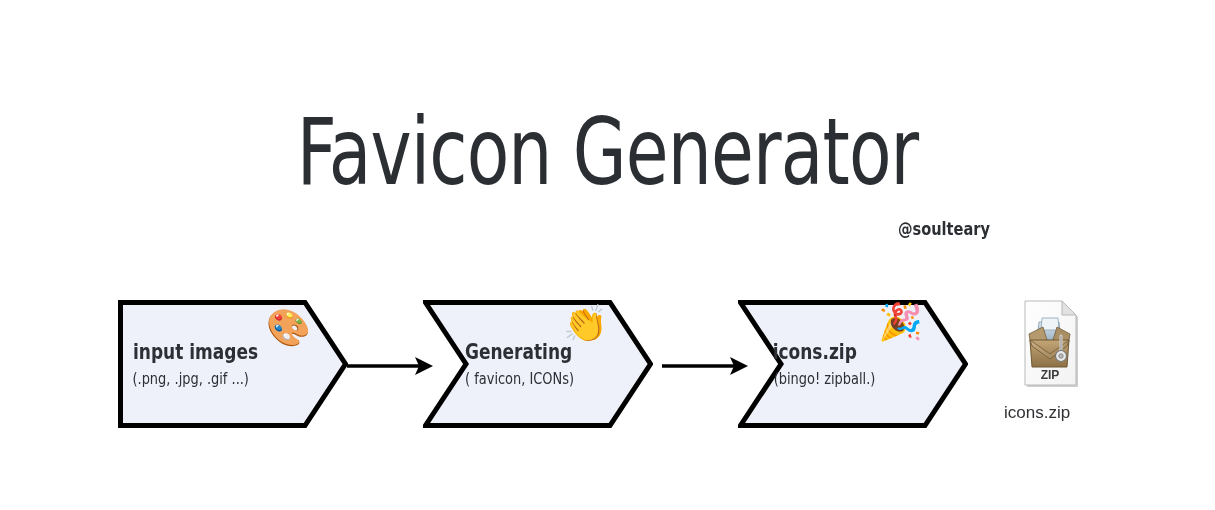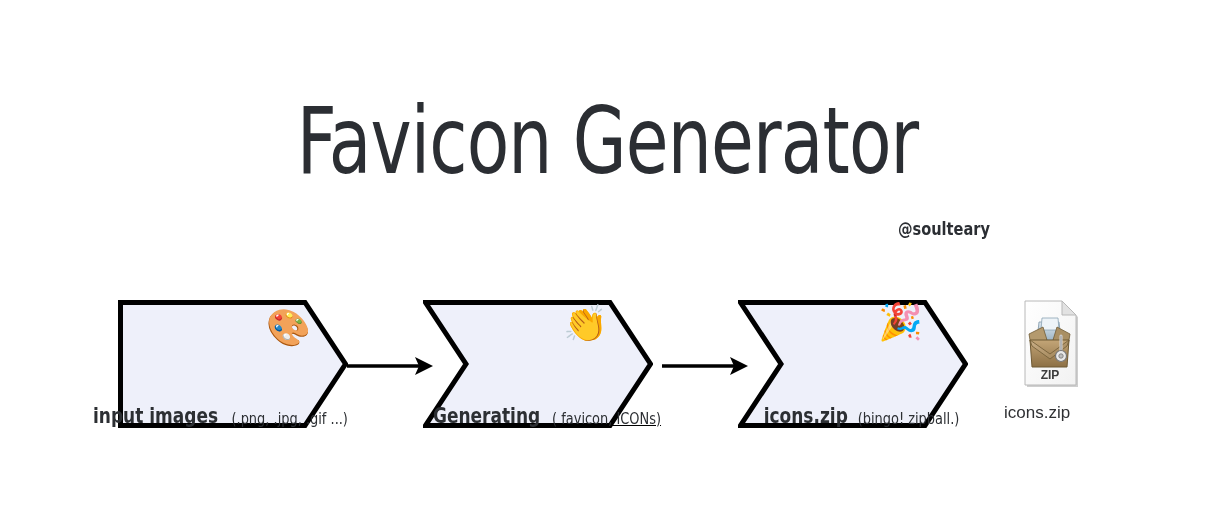--- a/index.html
+++ b/index.html
@@ -14,21 +14,21 @@
     position: relative;
     overflow: hidden;
     font-family: "DejaVu Sans", "Liberation Sans", sans-serif;
     -webkit-font-smoothing: antialiased;
   }
 
   
   #title-area {
     position: absolute;
     left: 0;
-    top: 96px;
+    top: 107px;
     width: 1215px;
     text-align: center;
   }
   #page-title {
     font-family: "DejaVu Sans Condensed", "Liberation Sans Narrow", "DejaVu Sans", sans-serif;
     font-size: 92px;
     font-weight: 300;
     line-height: 1.0;
     letter-spacing: -1px;
     color: #2b2e33;
@@ -75,22 +75,22 @@
     height: 128px;
     display: block;
   }
   .stage-text {
     position: absolute;
     left: 0;
     top: 0;
     width: 188px;
     height: 128px;
     display: flex;
-    flex-direction: row;
-    align-items: flex-end;
+    flex-direction: column;
+    align-items: flex-start;
     justify-content: center;
     text-align: center;
   }
   .stage-title {
     font-family: "DejaVu Sans Condensed", "Liberation Sans Narrow", "DejaVu Sans", sans-serif;
     font-size: 21px;
     font-weight: bold;
     color: #2c2f33;
     line-height: 1.15;
     white-space: nowrap;
@@ -112,21 +112,21 @@
     line-height: 1;
     font-family: "DejaVu Sans", sans-serif;
     user-select: none;
   }
 
   #stage-1 { left: 118px; }
   #stage-2 { left: 423px; }
   #stage-3 { left: 738px; }
 
   #stage-1 .stage-text { left: 8px; }
-  #stage-2 .stage-text { left: 30px; text-decoration: underline; }
+  #stage-2 .stage-text { left: 36px; }
   #stage-3 .stage-text { left: 30px; }
 
   #stage-1 .stage-emoji { left: 148px; top: 10px; }
   #stage-2 .stage-emoji { left: 140px; top: 6px;  }
   #stage-3 .stage-emoji { left: 140px; top: 4px;  }
 
   
   .connector {
     position: absolute;
     top: 350px;

